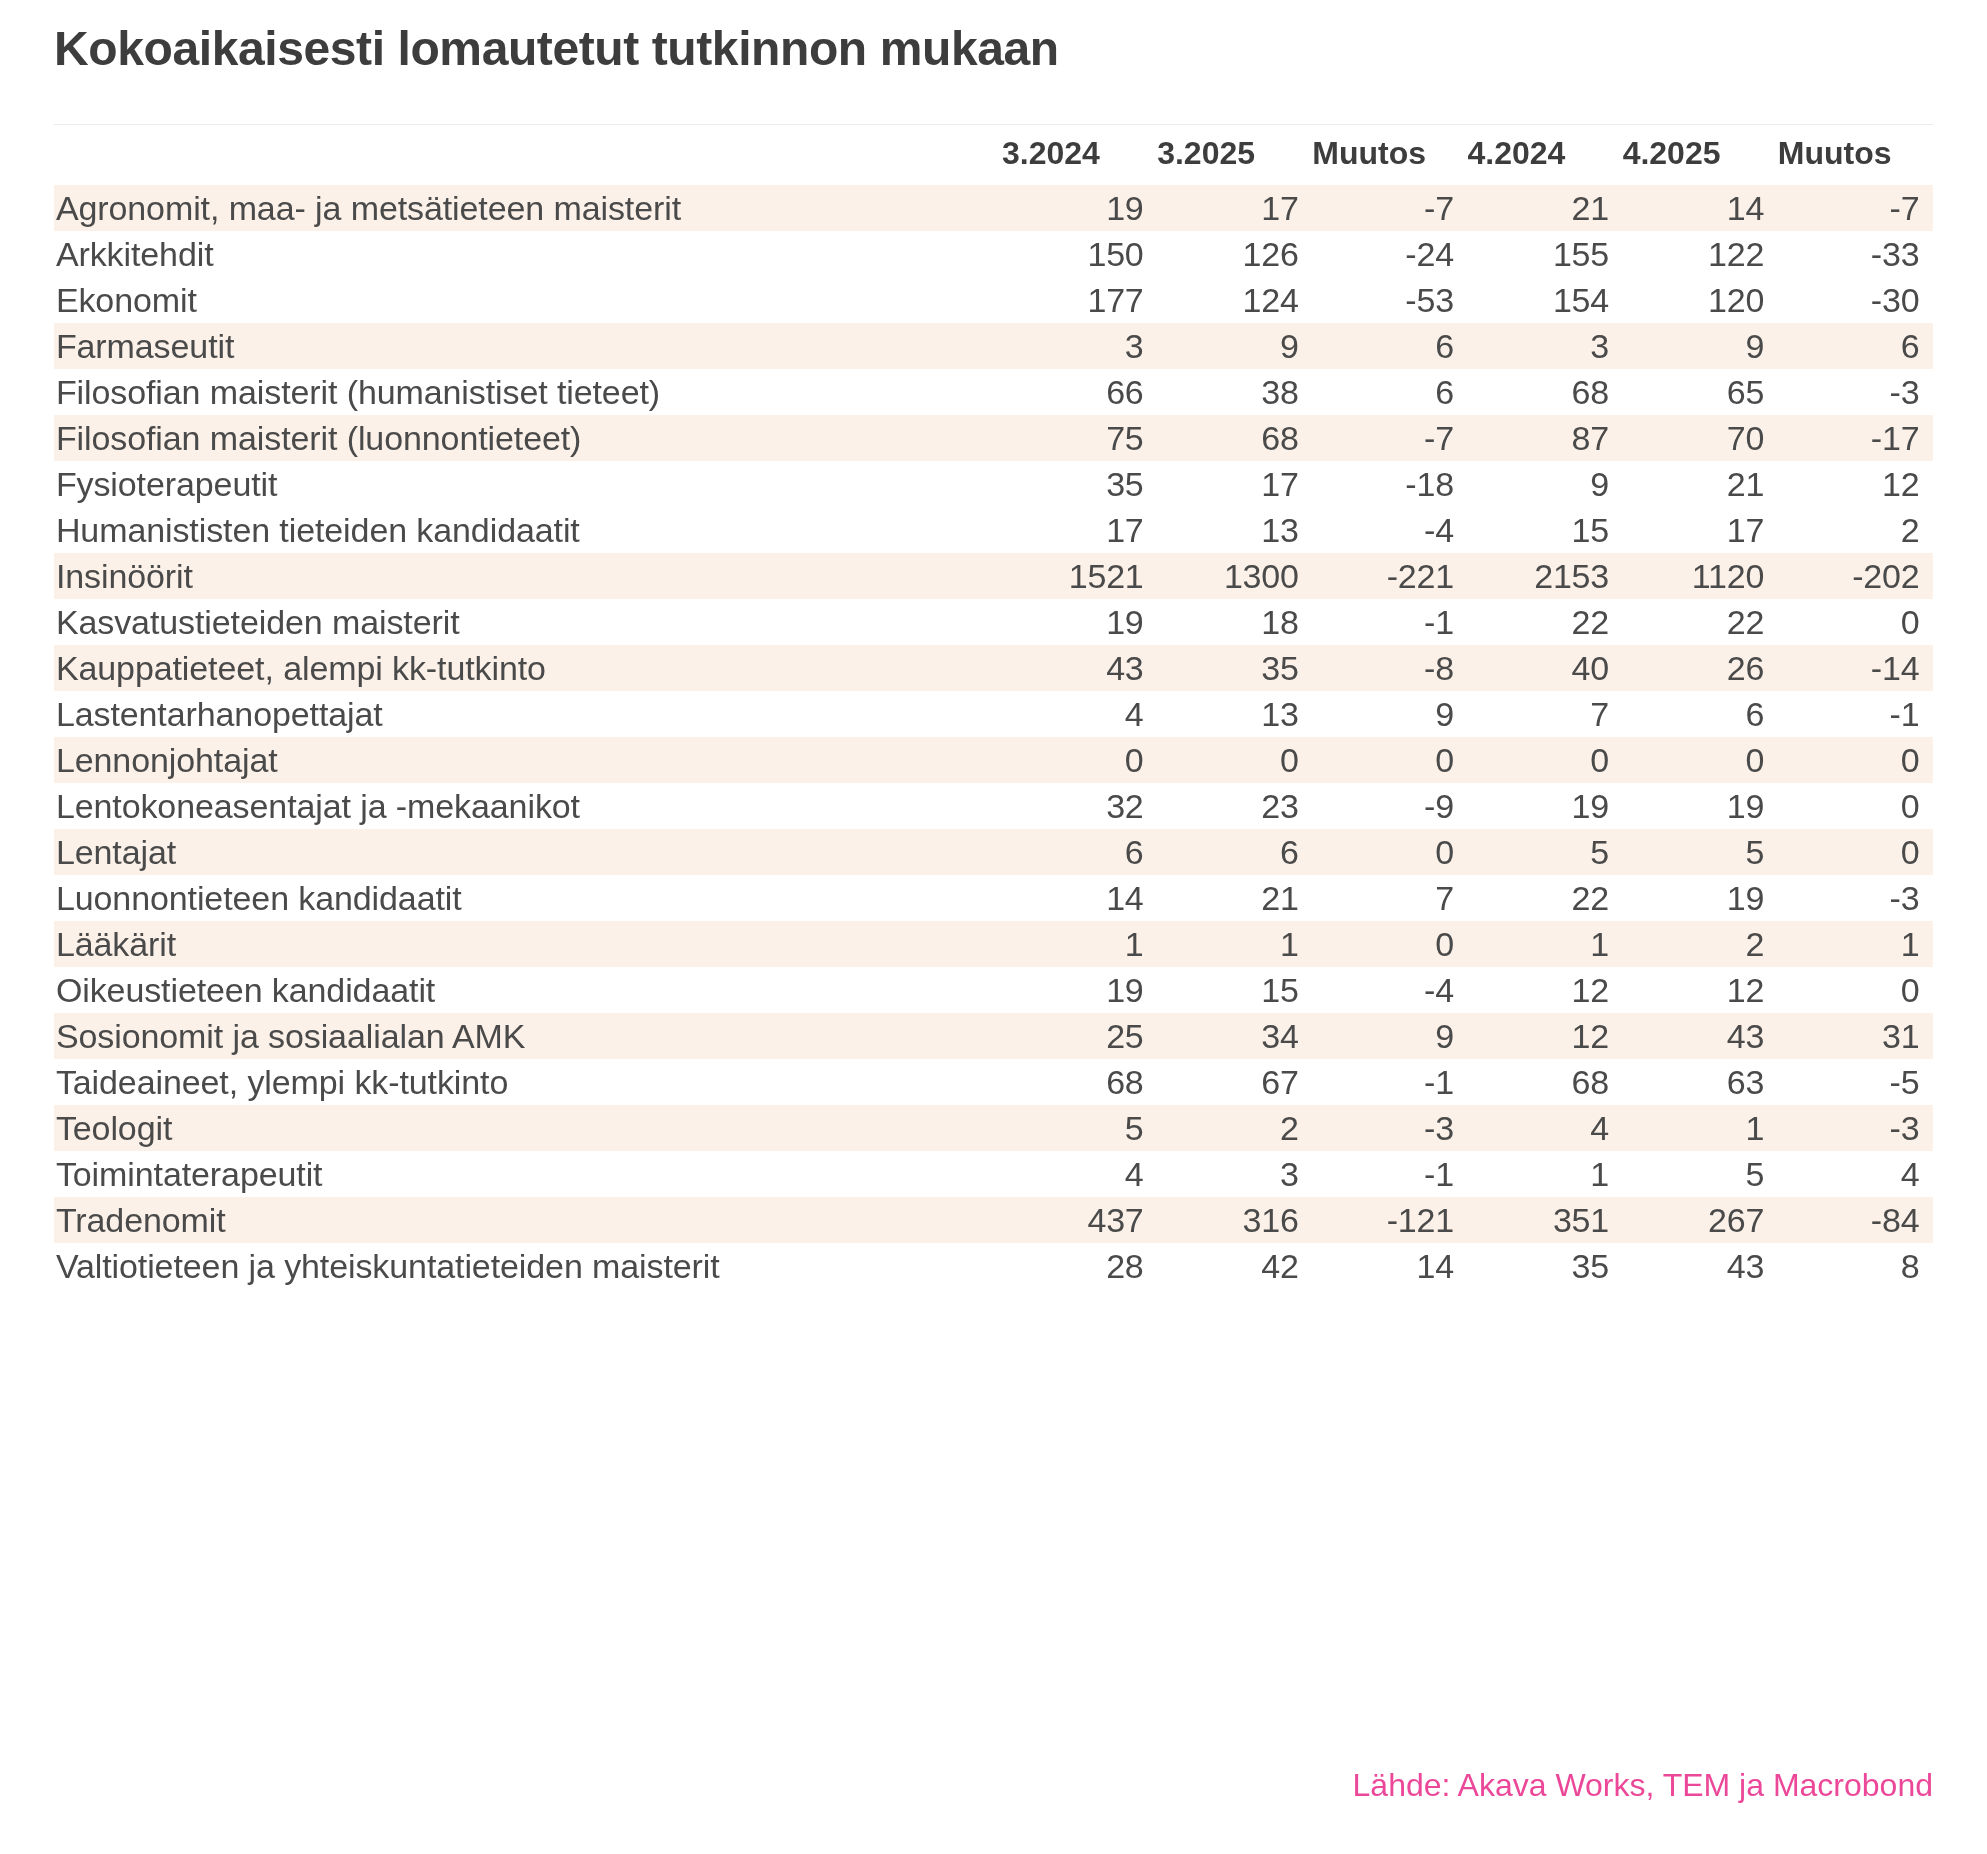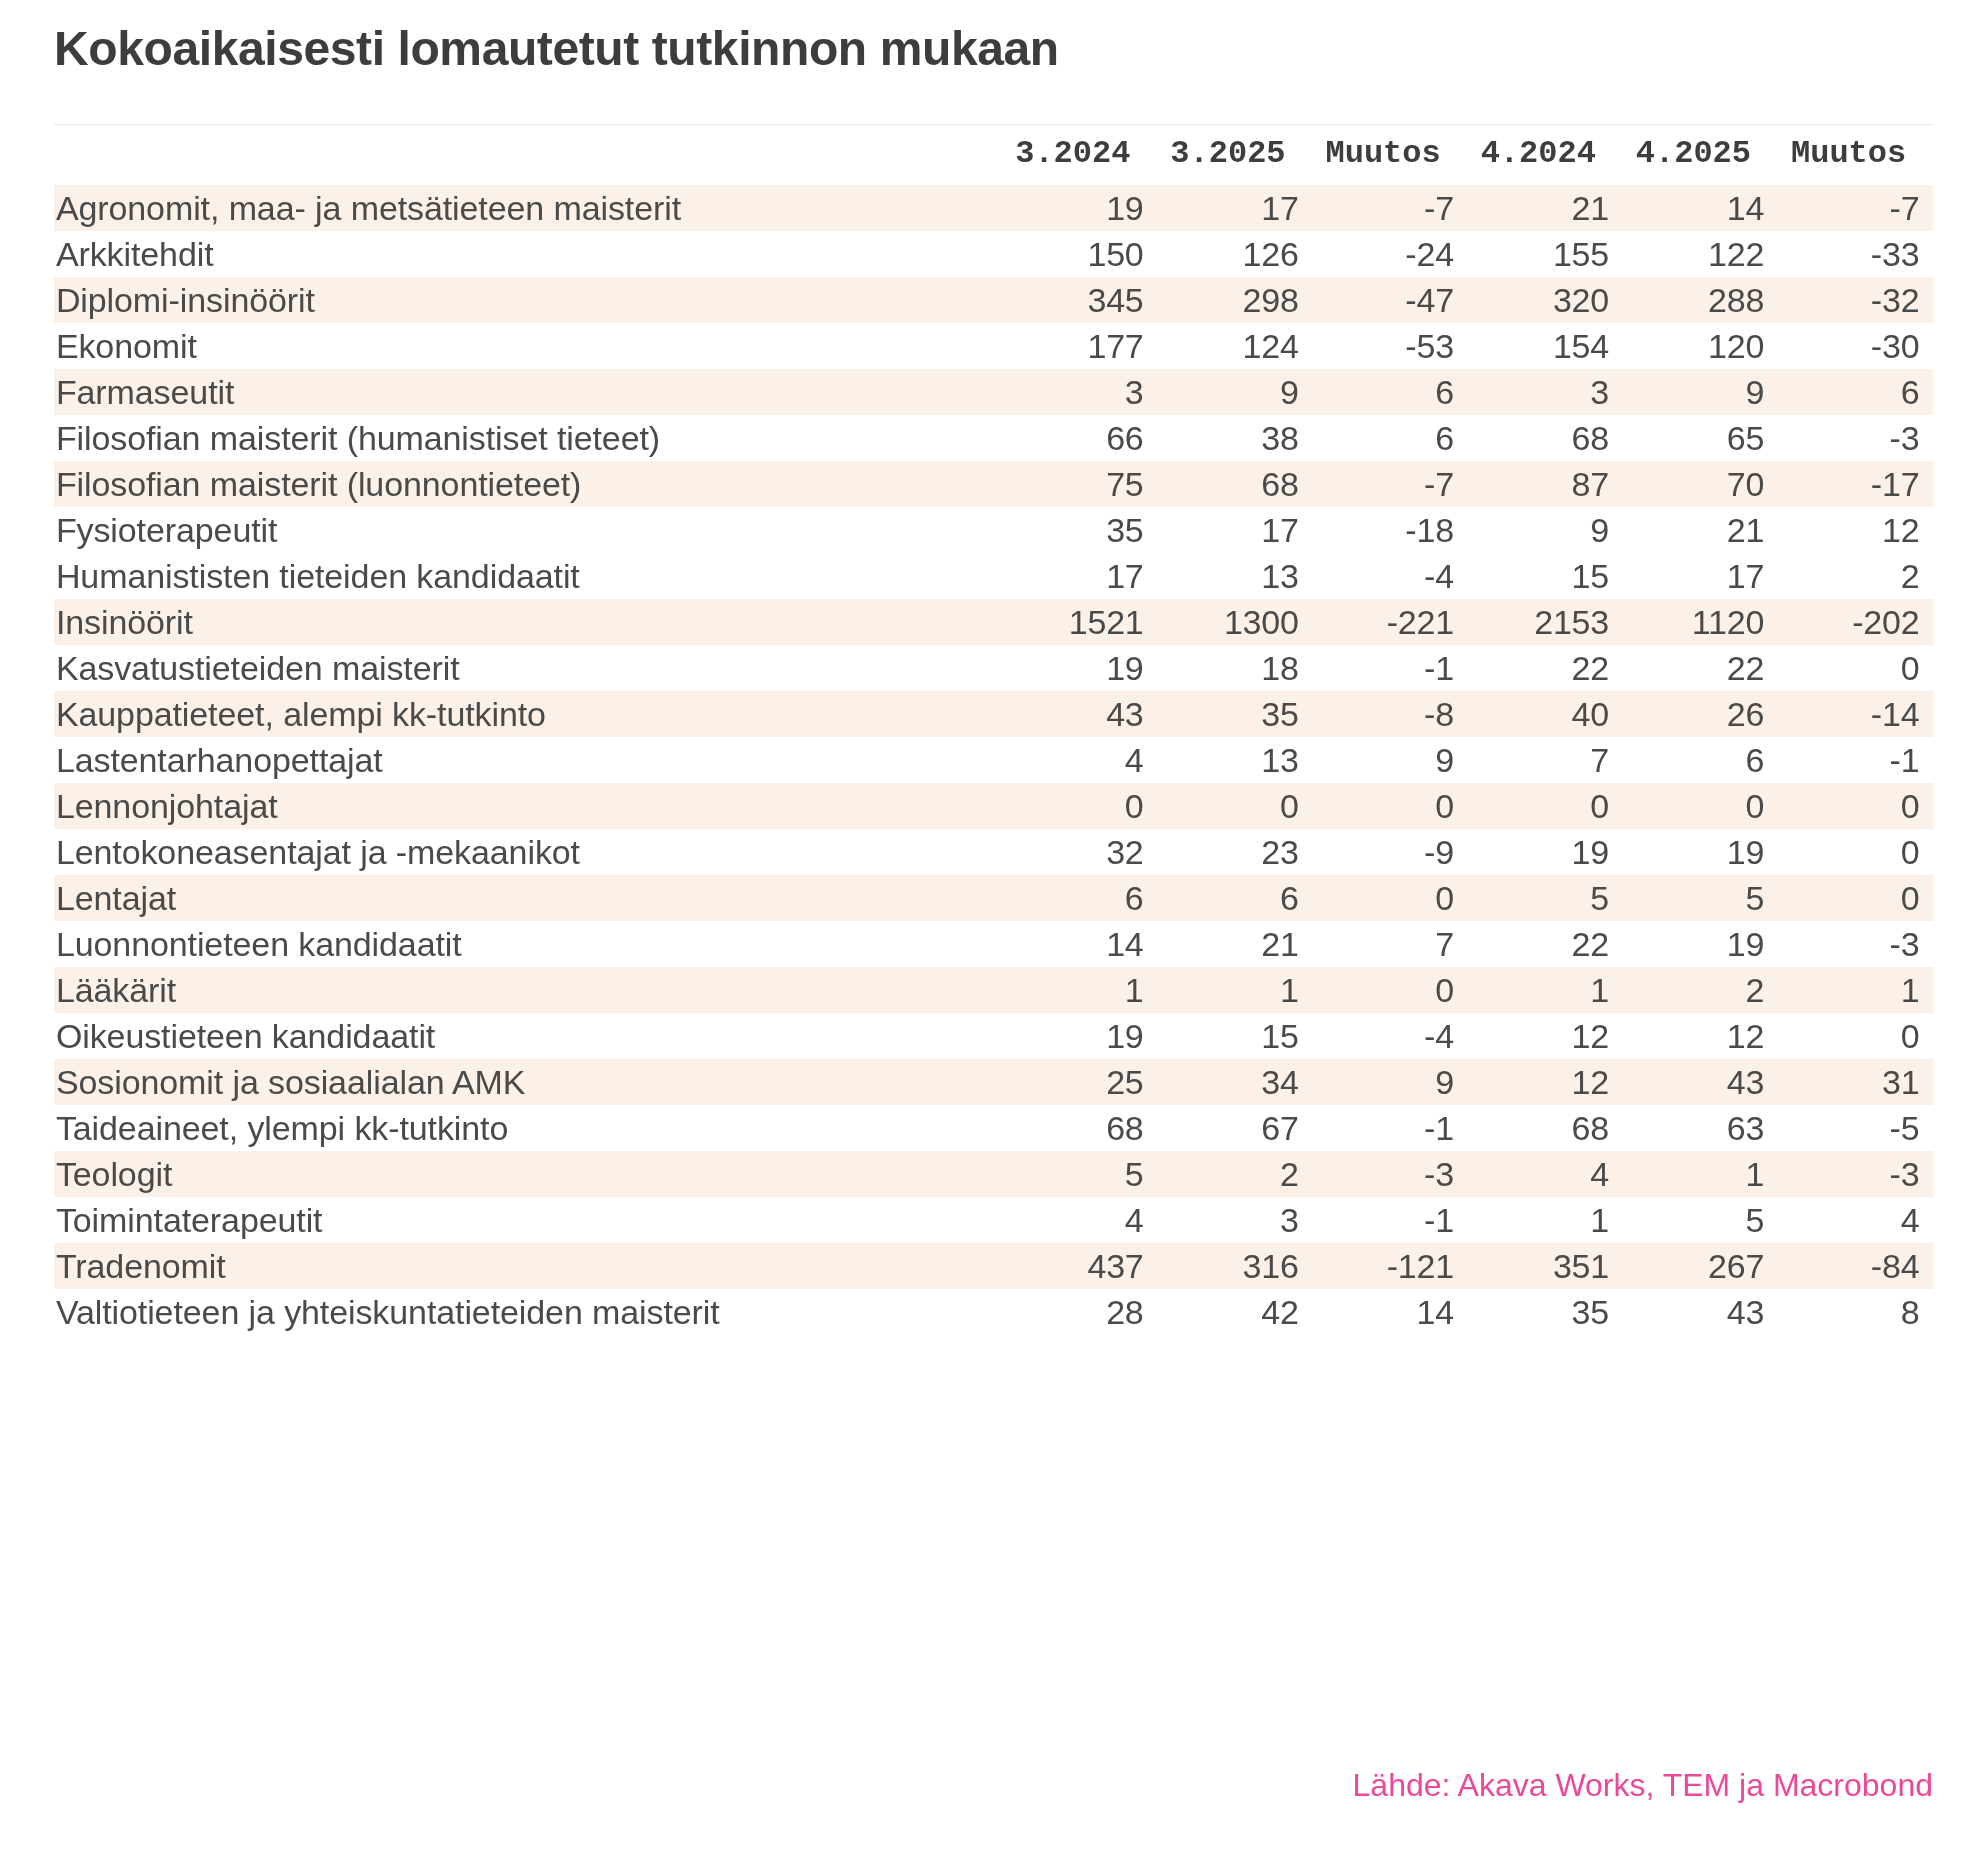--- a/index.html
+++ b/index.html
@@ -53,23 +53,22 @@
     padding: 0 0 12.6px 0;
     height: 47px;
     vertical-align: bottom;
     border-top: 1.9px solid #efeae5;
     background: #ffffff;
   }
   table.data thead th.h-label {
     text-align: left;
   }
   table.data thead th.h-num {
-    text-align: center;
+    text-align: left;
     padding-right: 13.6px;
-    font-family: Liberation Mono, monospace;
   }
   table.data tbody tr {
     height: 46px;
   }
   table.data tbody tr.alt td {
     background: #fbf1e8;
   }
   table.data tbody td {
     font-size: 34px;
     font-weight: 400;
@@ -142,29 +141,20 @@
           </tr>
           <tr>
             <td class="lbl">Arkkitehdit</td>
             <td class="num">150</td>
             <td class="num">126</td>
             <td class="num">-24</td>
             <td class="num">155</td>
             <td class="num">122</td>
             <td class="num">-33</td>
           </tr>
-          <tr class="alt">
-            <td class="lbl">Diplomi-insinöörit</td>
-            <td class="num">345</td>
-            <td class="num">298</td>
-            <td class="num">-47</td>
-            <td class="num">320</td>
-            <td class="num">288</td>
-            <td class="num">-32</td>
-          </tr>
           <tr>
             <td class="lbl">Ekonomit</td>
             <td class="num">177</td>
             <td class="num">124</td>
             <td class="num">-53</td>
             <td class="num">154</td>
             <td class="num">120</td>
             <td class="num">-30</td>
           </tr>
           <tr class="alt">

